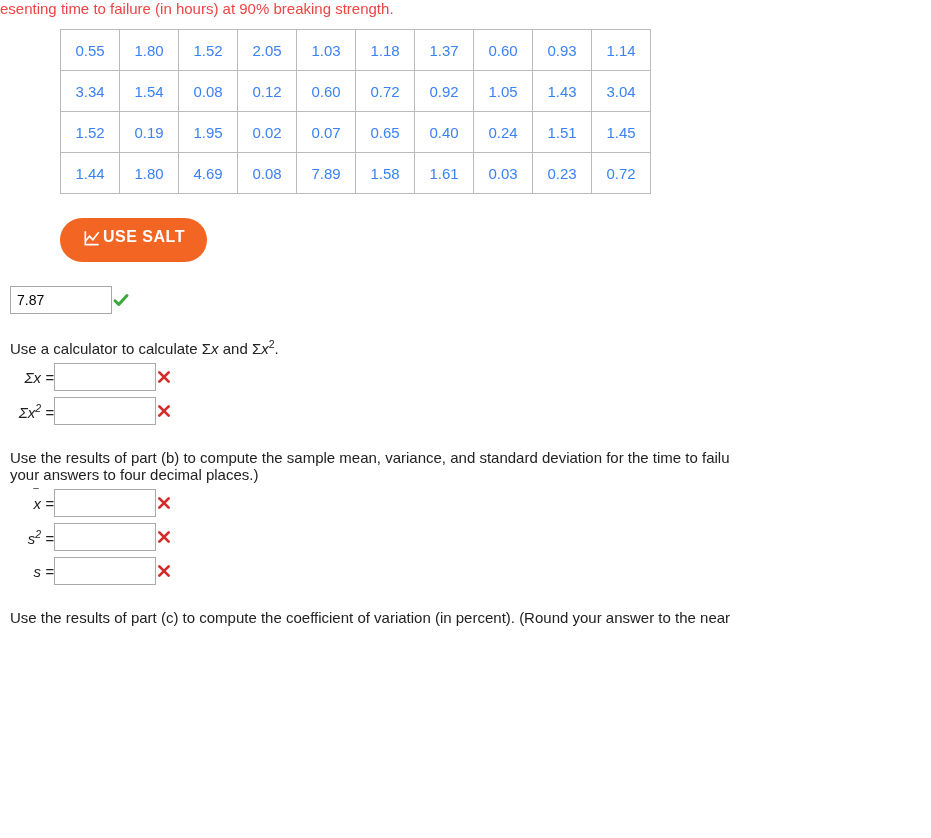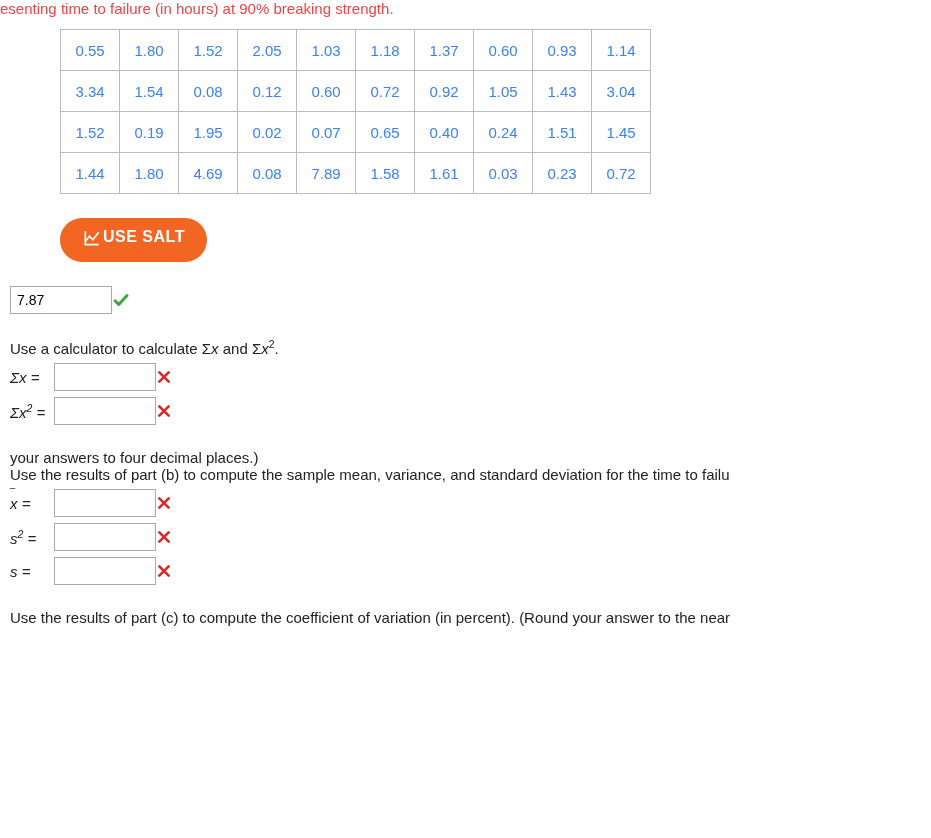--- a/index.html
+++ b/index.html
@@ -63,21 +63,21 @@
   .prompt {
     margin-bottom: 6px;
   }
   .answer-row {
     display: flex;
     align-items: center;
     margin: 6px 0 6px 0;
   }
   .label-box {
     min-width: 44px;
-    text-align: left;
+    text-align: right;
     font-style: italic;
     white-space: nowrap;
   }
   .answer-input {
     border: 1px solid #aaa;
     height: 22px;
     width: 88px;
     padding: 2px 6px;
     font-size: 14px;
   }
@@ -206,22 +206,22 @@
         <svg viewBox="0 0 24 24" fill="none" stroke="currentColor" stroke-width="4" stroke-linecap="round">
             <line x1="5" y1="5" x2="19" y2="19"></line>
             <line x1="19" y1="5" x2="5" y2="19"></line>
           </svg>
       </span>
     </div>
   </div>
 
   <div class="section">
     <div class="prompt">
+      <div>Use the results of part (b) to compute the sample mean, variance, and standard deviation for the time to failu</div>
       <div>your answers to four decimal places.)</div>
-      <div>Use the results of part (b) to compute the sample mean, variance, and standard deviation for the time to failu</div>
     </div>
     <div class="answer-row">
       <span class="label-box" style="position:relative;">
         <span style="position:relative;display:inline-block;"><span style="position:absolute;top:-0.55em;left:0;">‾</span><span>x</span></span><span> =</span>
       </span>
       <input class="answer-input" style="">
       <span class="x-icon">
         <svg viewBox="0 0 24 24" fill="none" stroke="currentColor" stroke-width="4" stroke-linecap="round">
             <line x1="5" y1="5" x2="19" y2="19"></line>
             <line x1="19" y1="5" x2="5" y2="19"></line>

